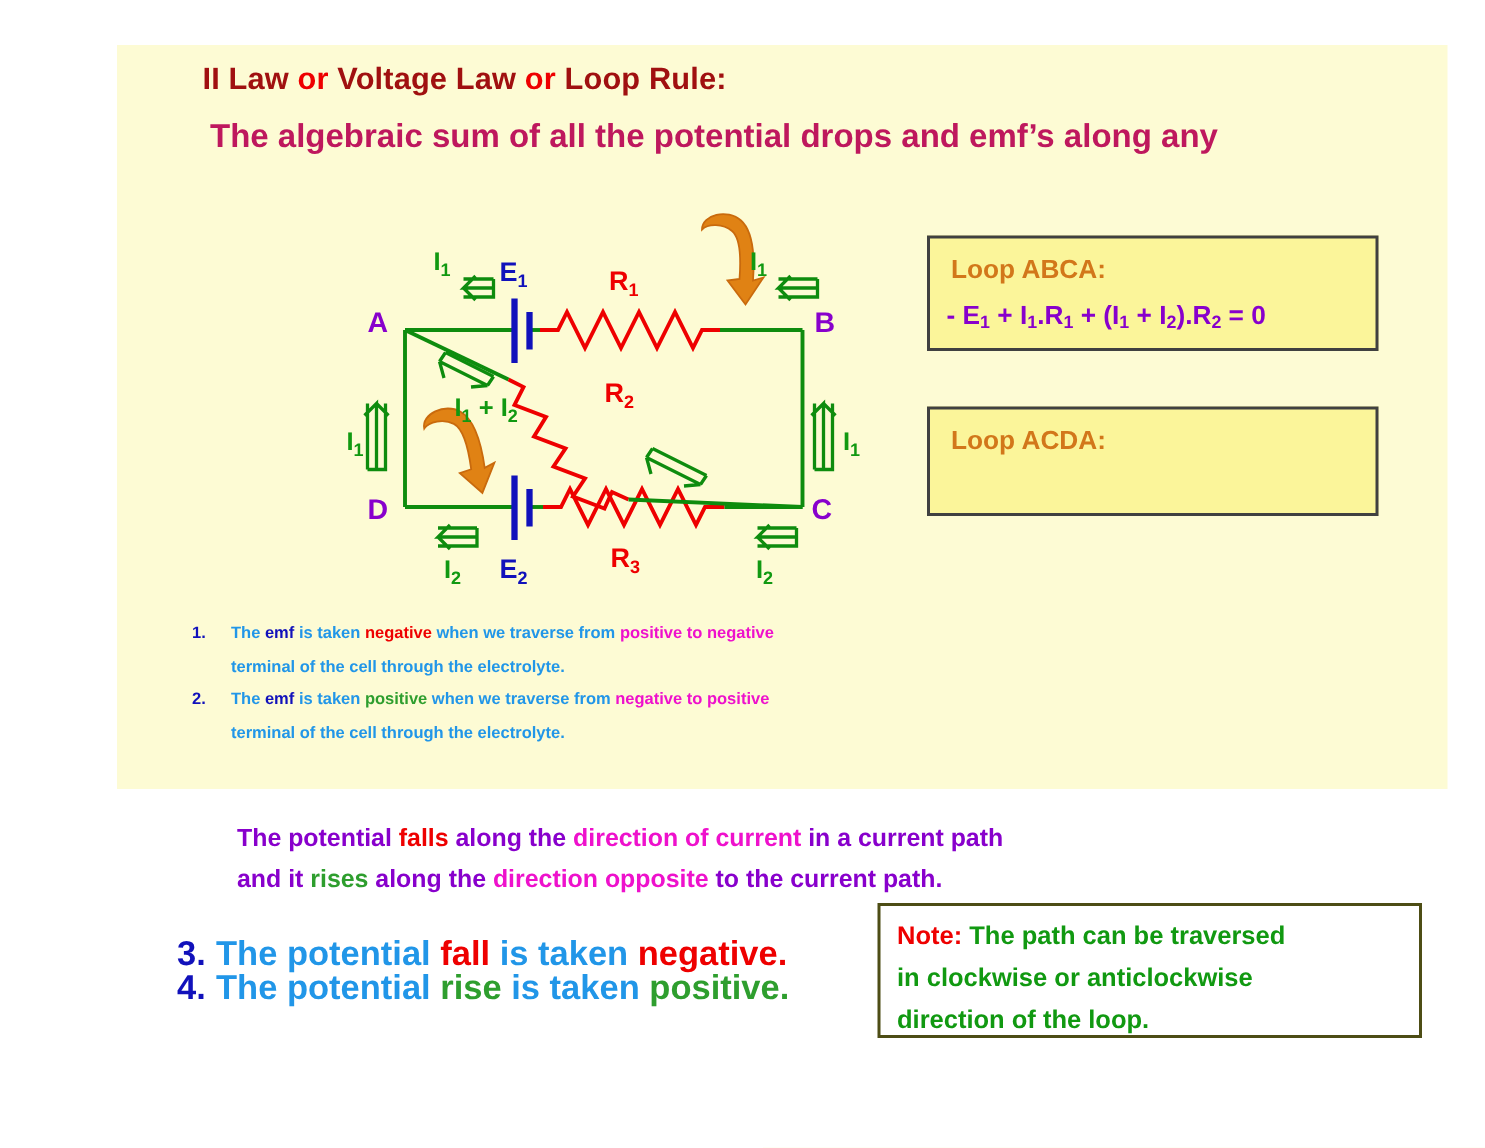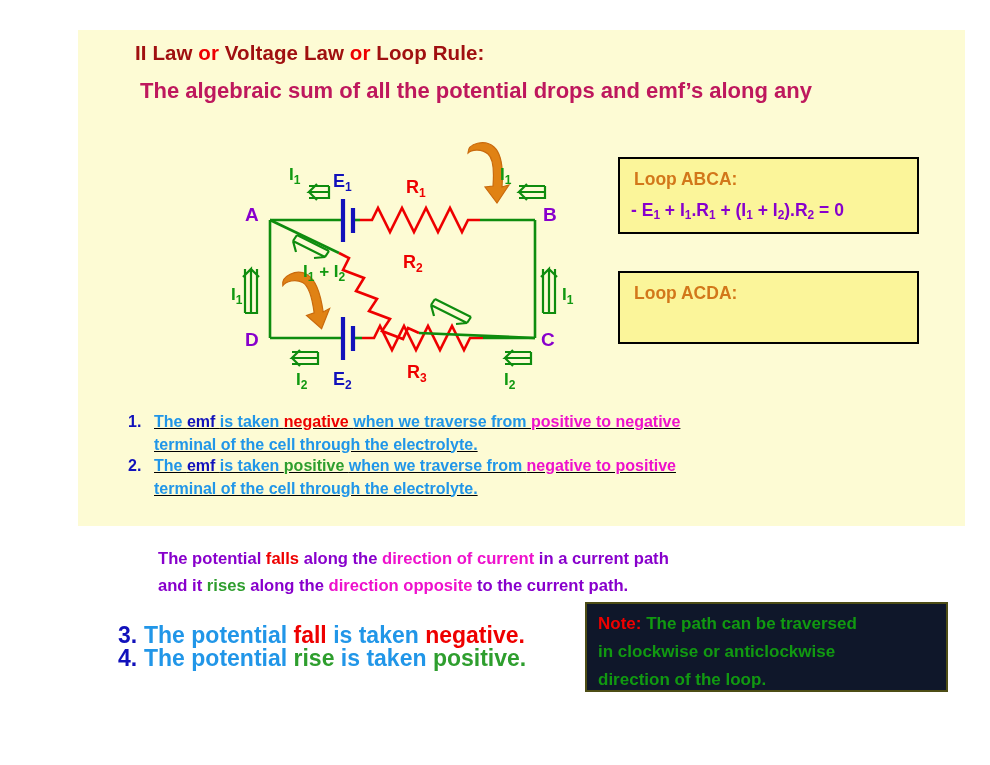--- a/index.html
+++ b/index.html
@@ -40,21 +40,21 @@
     white-space: nowrap;
   }
 
   
   #circuit { left: 75px; top: 105px; width: 455px; height: 255px; }
   #circuit svg { display: block; }
 
   
   .eqbox {
     background: #fbf59a;
-    border: 2px solid #000000;
+    border: 2px solid #404040;
     box-sizing: border-box;
   }
   #box-abca { left: 540px; top: 127px; width: 301px; height: 77px; }
   #box-acda { left: 540px; top: 241px; width: 301px; height: 73px; }
   .eq-head {
     position: absolute; left: 14px; top: 10px;
     font-size: 17.5px; font-weight: bold; color: #d2771a;
     white-space: nowrap;
   }
   .eq-body {
@@ -65,44 +65,43 @@
   #box-acda .eq-body { left: 11px; top: 38px; }
   sub { font-size: .68em; vertical-align: -0.22em; }
 
   
   #signhead {
     left: 49px; top: 341px;
     font-size: 18px; font-weight: bold; color: #ee0000;
     white-space: nowrap;
   }
   .conv {
-    font-size: 16px; font-weight: bold; line-height: 22.5px;
-    white-space: nowrap;
-    text-decoration: underline;
+    font-size: 11px; font-weight: bold; line-height: 22.5px;
+    white-space: nowrap;
   }
   #conv1 { left: 50px; top: 381px; }
   #conv2 { left: 50px; top: 425px; }
   .conv-num { color: #1111bb; display: inline-block; width: 26px; }
   .conv-ind { padding-left: 26px; }
 
   #para {
     left: 80px; top: 515px;
     font-size: 16.6px; font-weight: bold; line-height: 27px;
     white-space: nowrap;
   }
   #conv34 {
     left: 40px; top: 594px;
     font-size: 23px; font-weight: bold; line-height: 22.5px;
     white-space: nowrap;
   }
 
   
   #notebox {
     left: 507px; top: 572px; width: 363px; height: 90px;
-    background: #0f172a; border: 2px solid #4d4d15;
+    background: #ffffff; border: 2px solid #4d4d15;
     box-sizing: border-box;
   }
   #notetext {
     position: absolute; left: 11px; top: 6px;
     font-size: 17px; font-weight: bold; color: #119911;
     line-height: 28px; white-space: nowrap;
   }
 </style>
 </head>
 <body>

